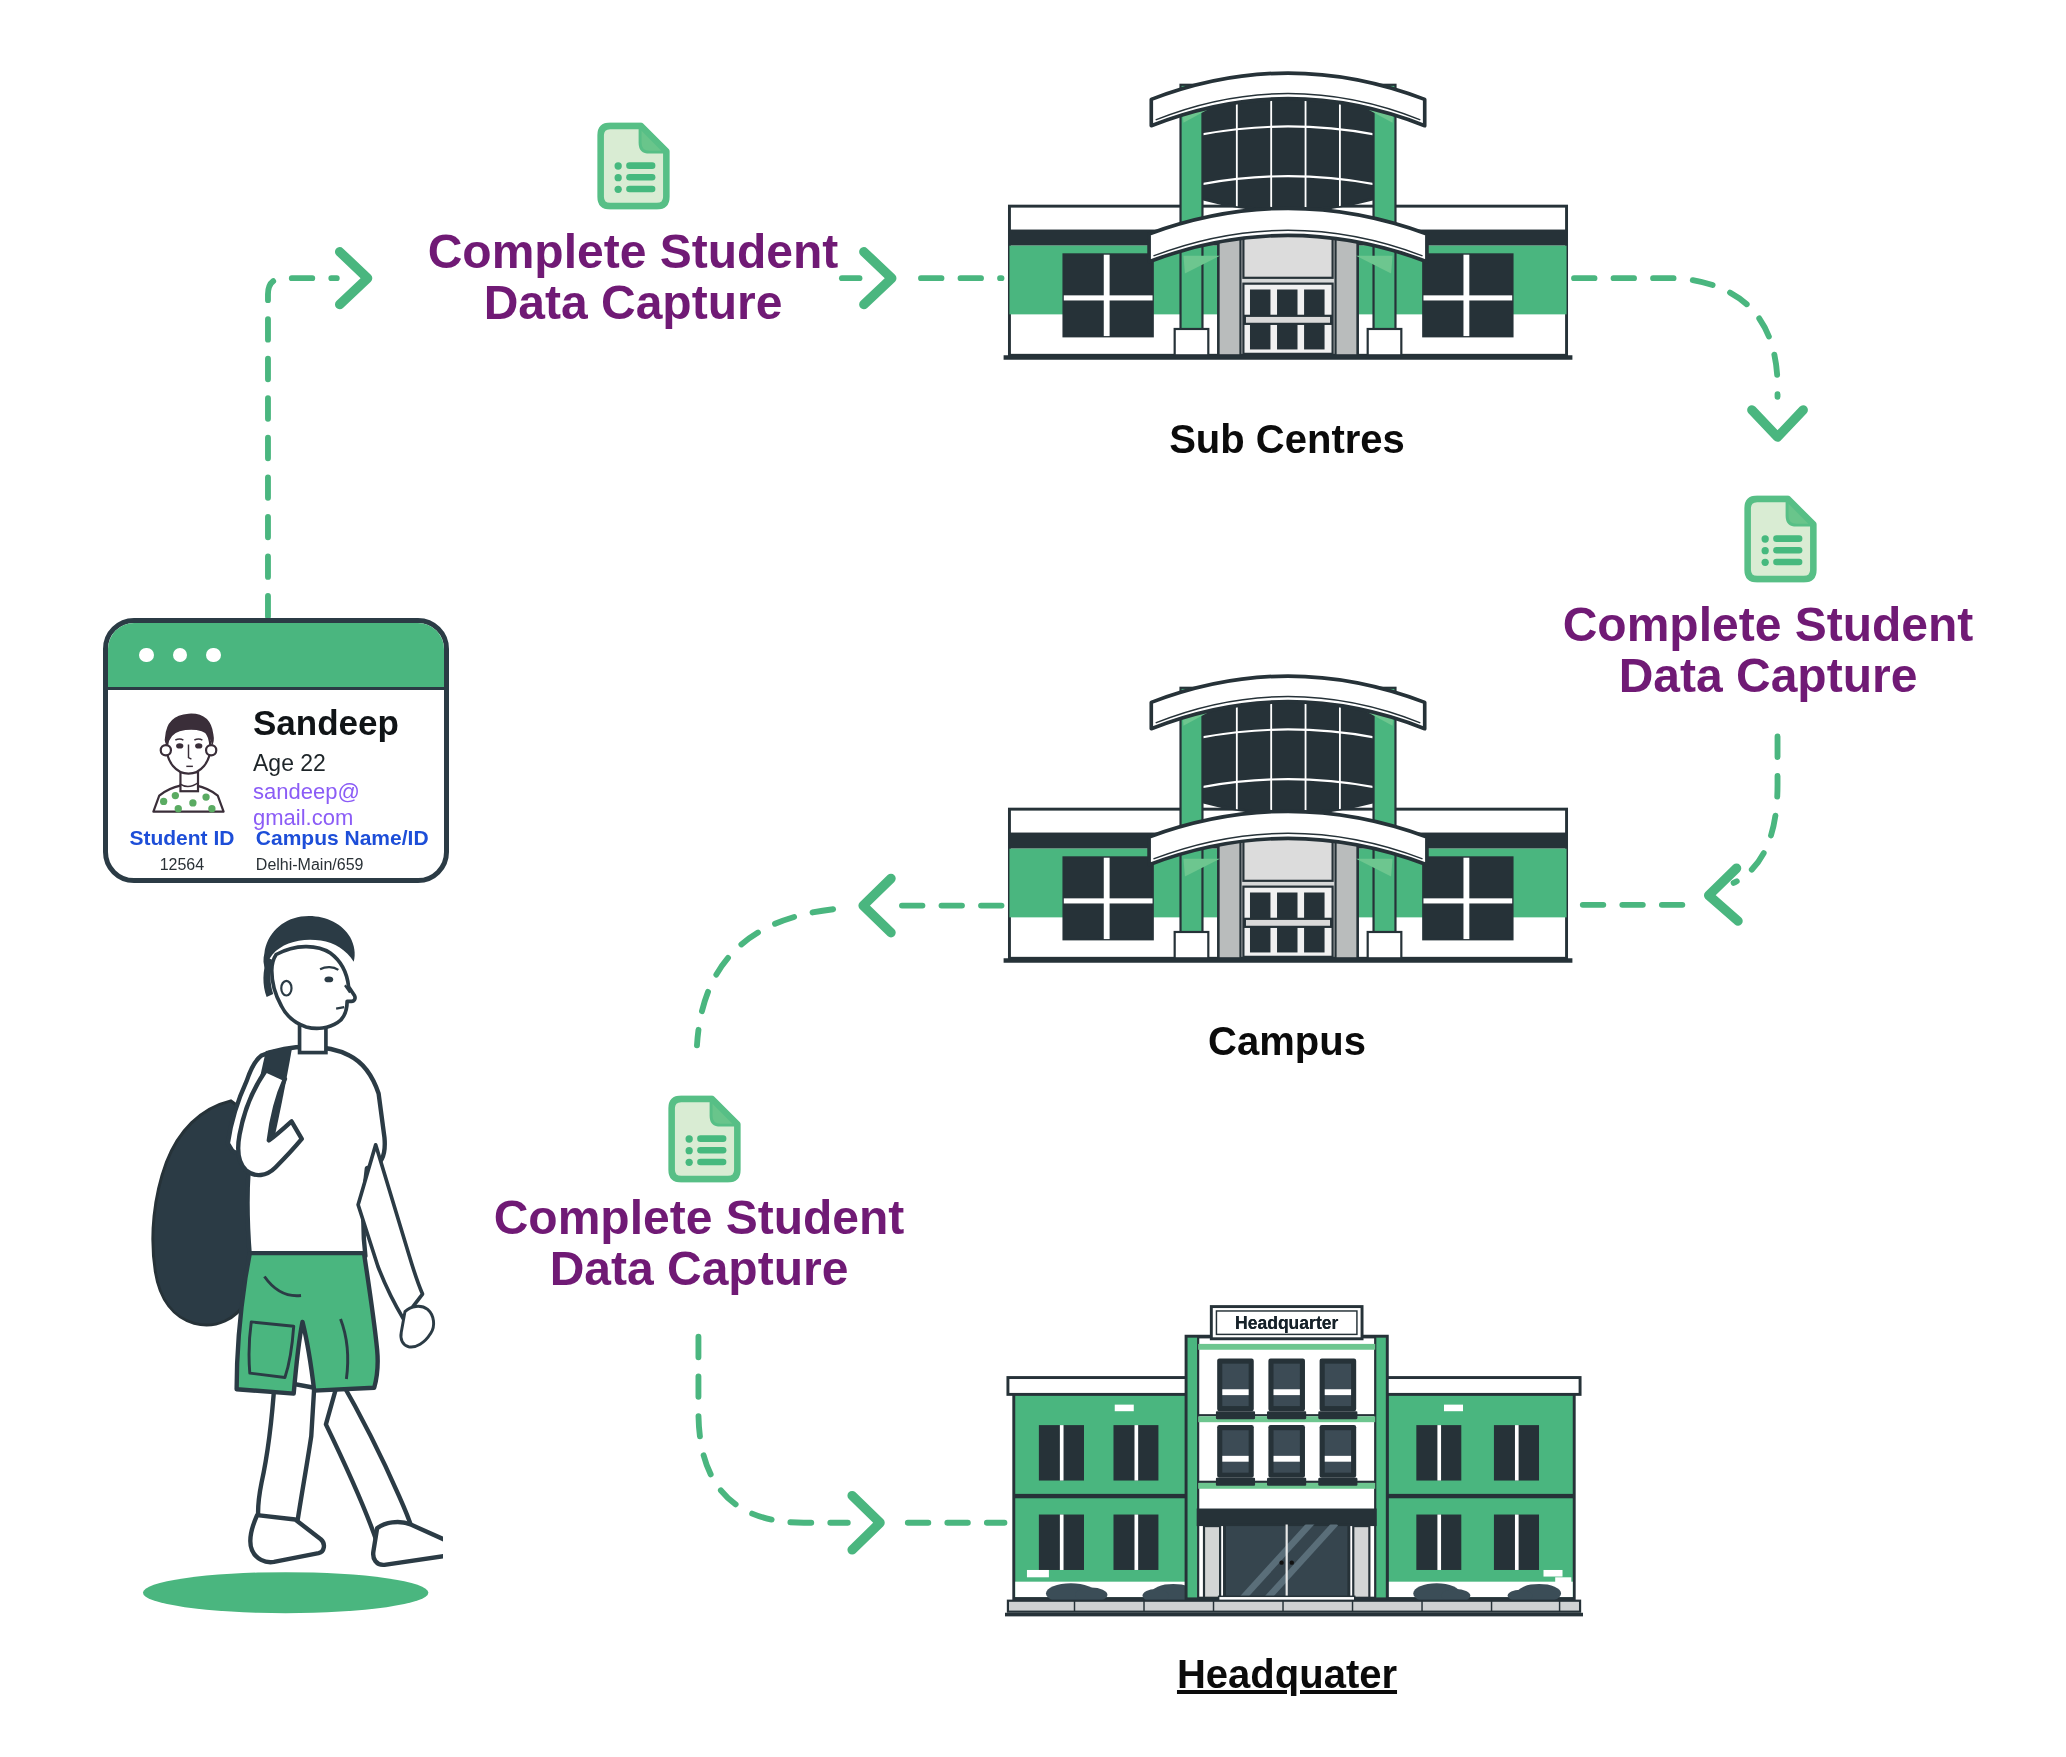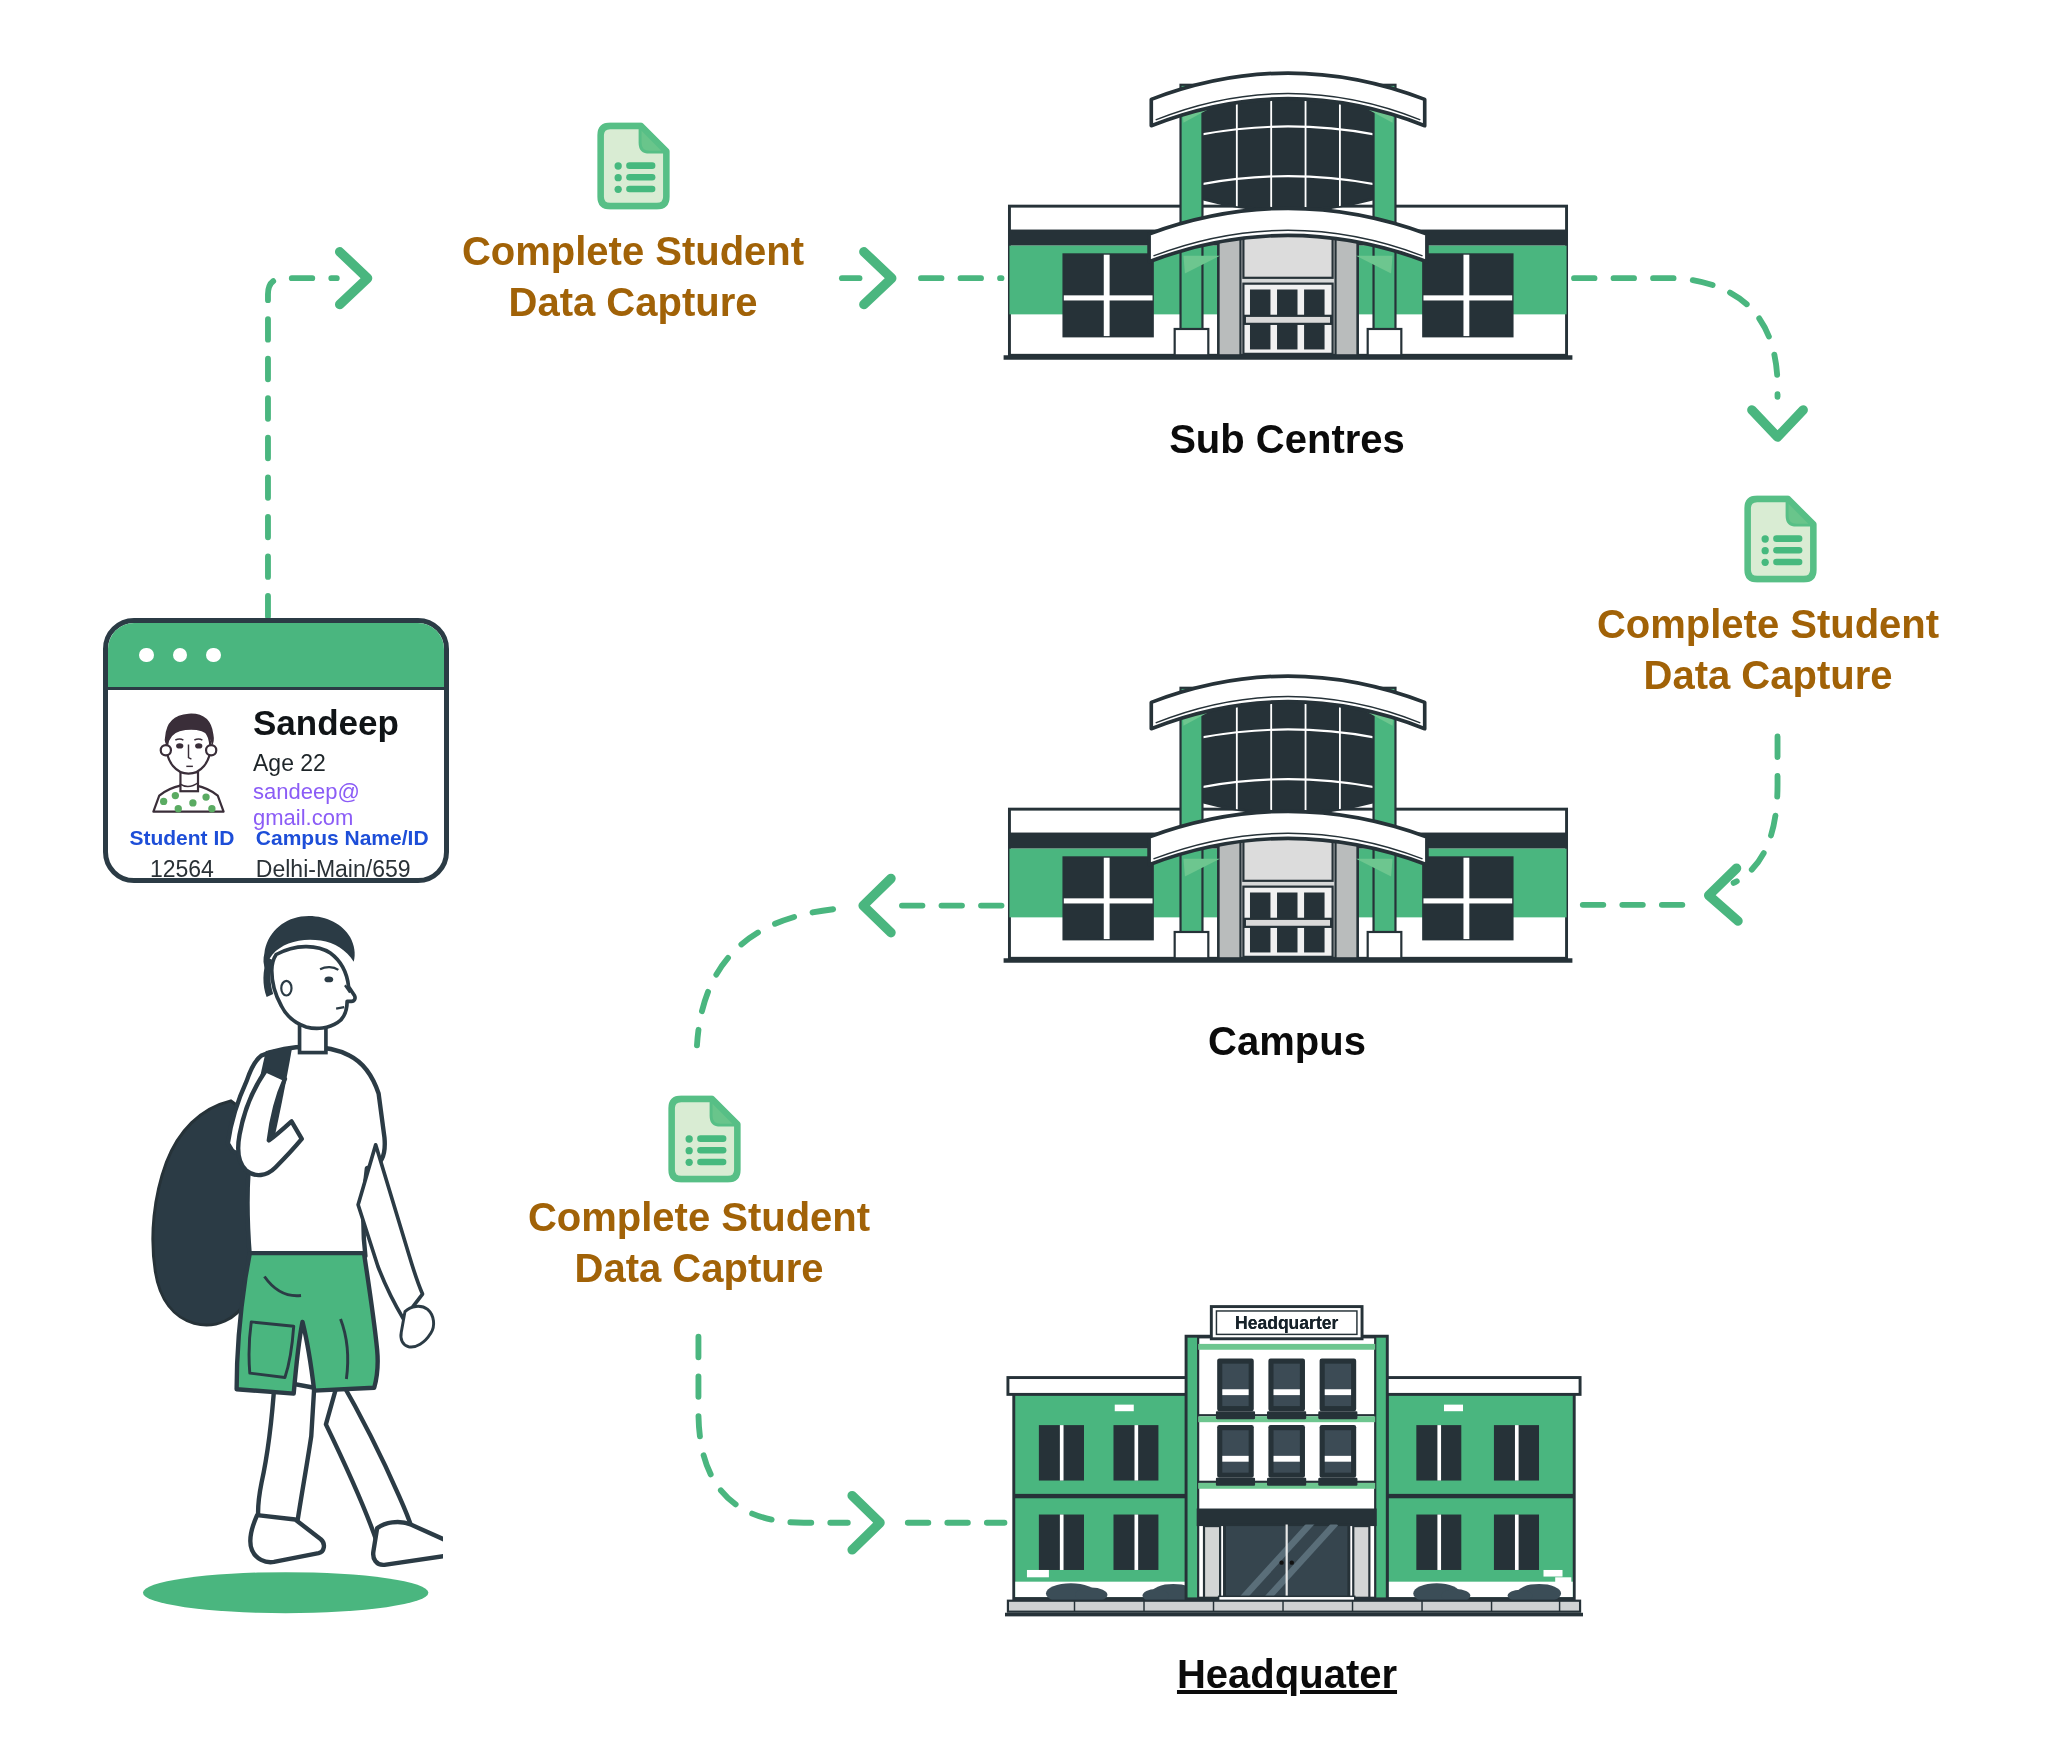--- a/index.html
+++ b/index.html
@@ -1,39 +1,39 @@
 <!DOCTYPE html>
 <html style="font-size:11.7px"><head>
 <meta charset="utf-8">
 <style>
   html,body{margin:0;padding:0;background:#fff;}
   .canvas{position:relative;width:2066px;height:1757px;background:#ffffff;overflow:hidden;
           font-family:"Liberation Sans", sans-serif;}
   .abs{position:absolute;}
   
   .capture-label{position:absolute;width:454px;text-align:center;font-weight:700;
-                 font-size:40px;line-height:51px;color:#a16207;letter-spacing:0;}
+                 font-size:48px;line-height:51px;color:#701a75;letter-spacing:0;}
   .building-label{position:absolute;width:454px;text-align:center;font-weight:700;
                   font-size:40px;line-height:70px;color:#0b0b0b;}
   
   .id-card{position:absolute;left:103px;top:618px;width:346px;height:265px;background:#fff;
            border:5.1px solid #2b3b45;border-radius:31px;overflow:hidden;box-sizing:border-box;}
   .id-card-header{height:67px;background:#4ab67f;display:flex;align-items:center;padding-left:31px;
                   border-bottom:3.7px solid #2b3b45;box-sizing:border-box;}
   .win-dot{width:14.6px;height:14.6px;border-radius:50%;background:#fff;margin-right:19px;}
   .id-card-body{position:relative;width:100%;height:calc(100% - 67px);}
   .card-avatar{position:absolute;left:29px;top:11.7px;width:103px;height:117px;}
   .card-name{position:absolute;left:145px;top:13px;font-size:35px;font-weight:700;color:#101417;}
   .card-age{position:absolute;left:145px;top:60px;font-size:23px;color:#1d2428;}
   .card-email{position:absolute;left:145px;top:89px;font-size:22px;color:#8b5cf6;}
   .card-bottom{position:absolute;left:0;top:136px;width:100%;display:flex;}
   .card-col1{width:44%;text-align:center;}
   .card-col2{width:56%;text-align:left;}
   .card-field-label{font-size:21px;font-weight:700;color:#1d4ed8;}
-  .card-field-value{font-size:23px;color:#2a3136;margin-top:5.9px;}
+  .card-field-value{font-size:16px;color:#2a3136;margin-top:5.9px;}
 </style>
 </head>
 <body>
 
 <div class="canvas">
 
   <svg width="0" height="0" style="position:absolute" aria-hidden="true">
     <defs>
 
       <symbol id="doc-icon" viewBox="0 0 100 120">

